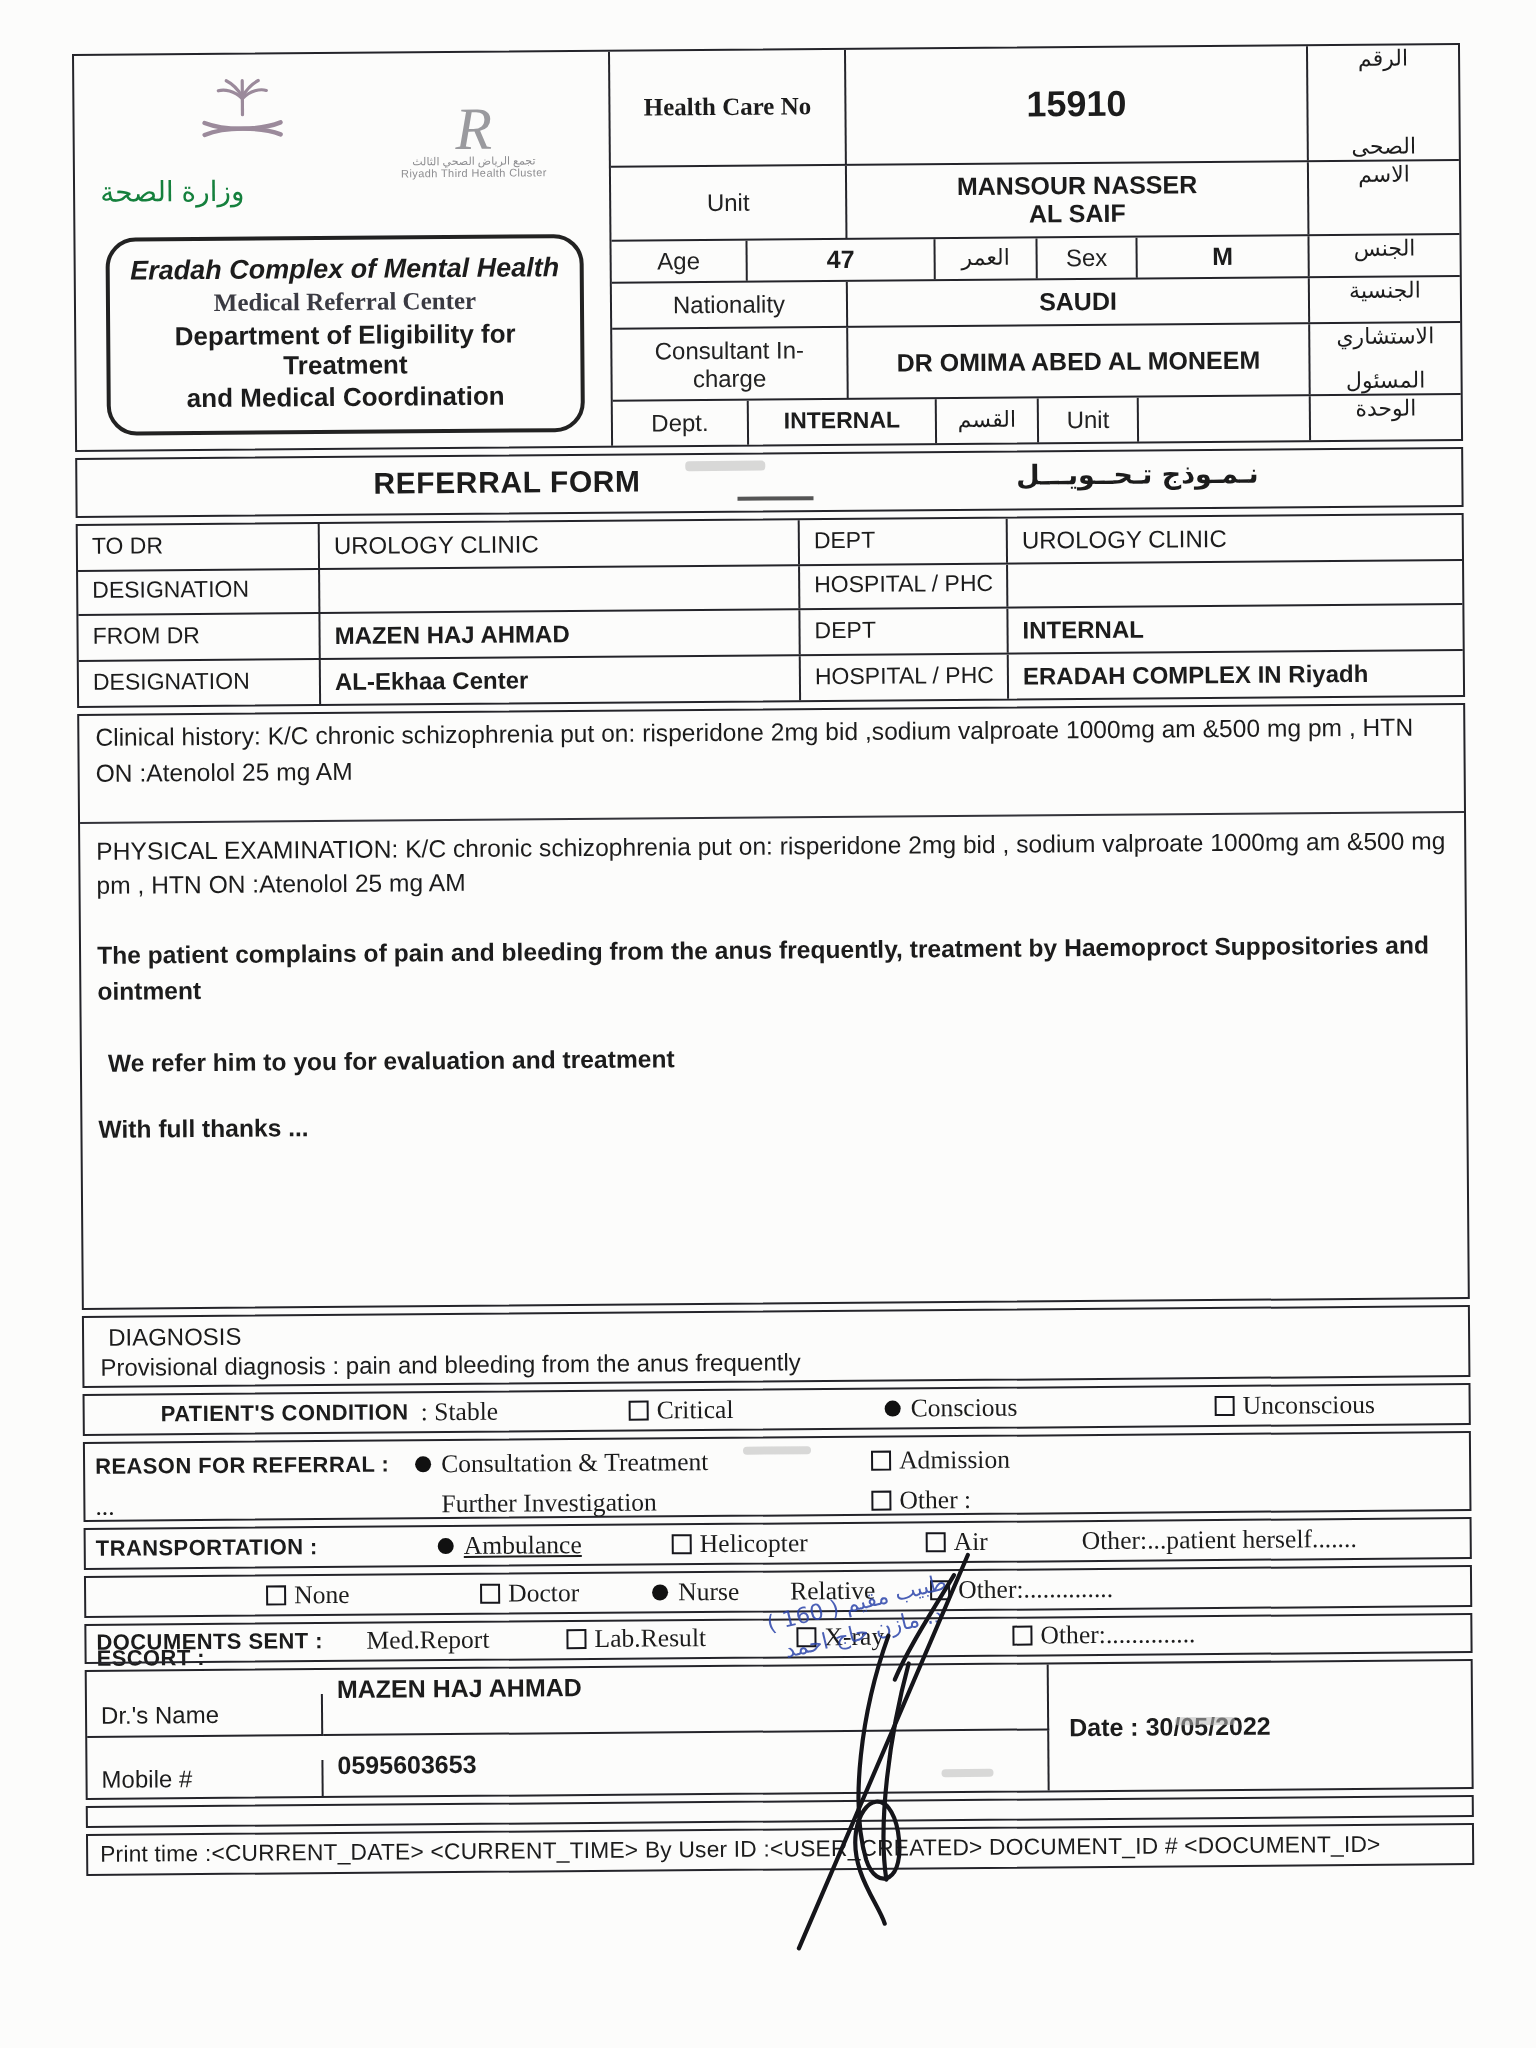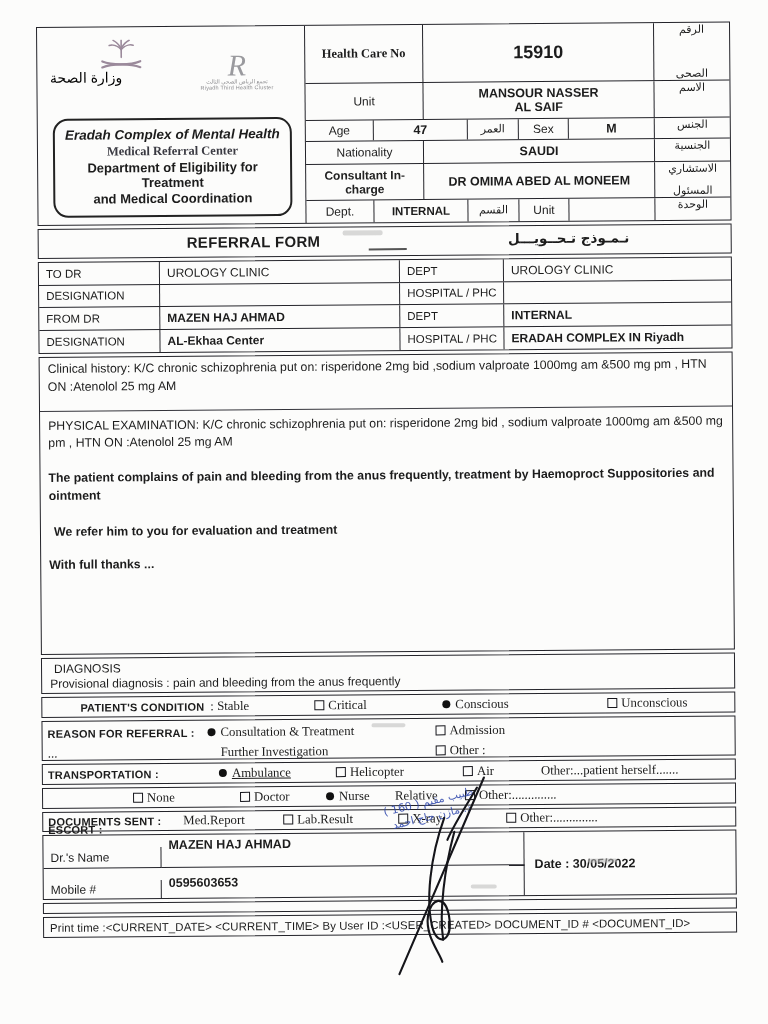--- a/index.html
+++ b/index.html
@@ -14,21 +14,21 @@
   }
   .box { border:1.6px solid #24242a; box-sizing:border-box; background:transparent; }
   .mt { margin-top:3px; }
 
   
   .hdr { display:flex; height:199px; }
   .hdr-left { width:268px; border-right:1.4px solid #24242a; position:relative; box-sizing:border-box; }
   .logo-row { display:flex; justify-content:center; align-items:flex-start; padding-top:10px; gap:4px; }
   .moh { position:relative; width:128px; height:72px; color:#9b8a9b; }
   .moh svg { position:absolute; left:52px; top:2px; }
-  .moh-ar { position:absolute; left:4px; bottom:24px; font-size:14px; letter-spacing:1px; color:#000000; }
+  .moh-ar { position:absolute; left:4px; bottom:6px; font-size:14px; letter-spacing:1px; color:#15803d; }
   .cluster { width:118px; text-align:center; padding-top:16px; color:#8d8d90; }
   .cluster-r { font-family:"Liberation Serif", serif; font-style:italic; font-size:30px; line-height:26px; color:#9a9a9e; }
   .cluster small { display:block; font-size:5.5px; line-height:6px; color:#8d8d90; letter-spacing:.2px; }
   .org-box {
     position:absolute; left:15px; right:13px; bottom:7px;
     border:2px solid #222; border-radius:15px; text-align:center; padding:7px 3px 9px;
   }
   .org1 { font-style:italic; font-weight:bold; font-size:13.5px; }
   .org2 { font-family:"Liberation Serif", serif; font-weight:bold; font-size:12.5px; margin-top:2px; color:#3a3a42; }
   .org3 { font-weight:bold; font-size:13px; margin-top:1px; }
@@ -169,21 +169,21 @@
         <div class="hc w-sex lbl">Sex</div>
         <div class="hc grow val">M</div>
         <div class="hc w-ar ar">الجنس</div>
       </div>
       <div class="hrow" style="height:23px;">
         <div class="hc w-lbl lbl">Nationality</div>
         <div class="hc grow val">SAUDI</div>
         <div class="hc w-ar ar">الجنسية</div>
       </div>
       <div class="hrow" style="height:36px;">
-        <div class="hc w-lbl lbl" style="padding:0 4px;font-weight:bold;">Consultant In-charge</div>
+        <div class="hc w-lbl lbl" style="padding:0 4px;">Consultant In-charge</div>
         <div class="hc grow val">DR OMIMA ABED AL MONEEM</div>
         <div class="hc w-ar ar">
           <span>الاستشاري</span>
           <span>المسئول</span>
         </div>
       </div>
       <div class="hrow">
         <div class="hc w-lbl-sm lbl">Dept.</div>
         <div class="hc w-val-sm val" style="font-size:11.5px;">INTERNAL</div>
         <div class="hc w-ar-sm ar">القسم</div>

